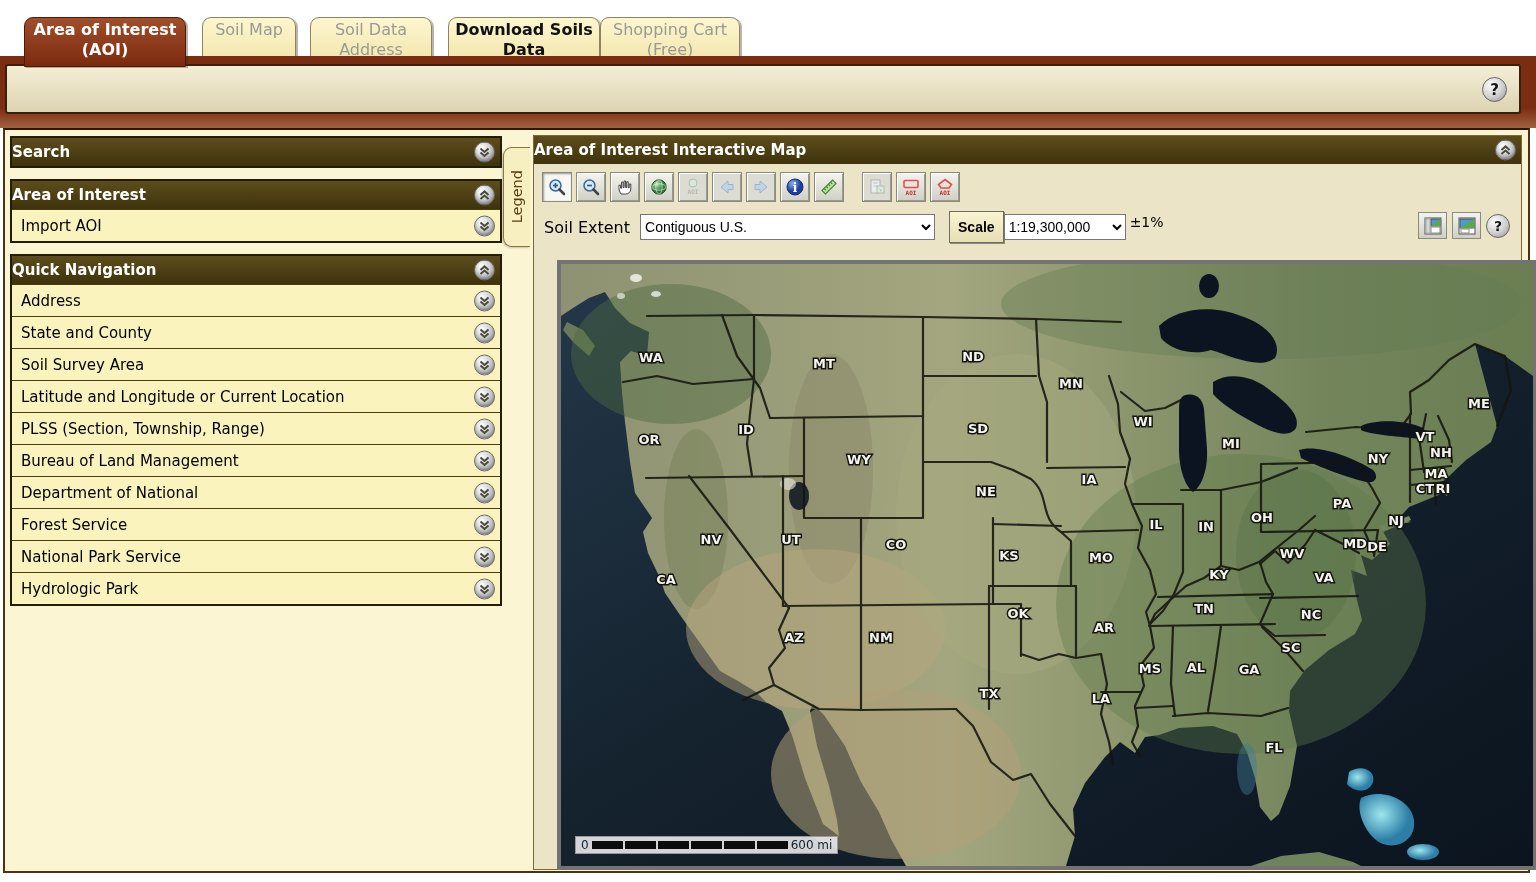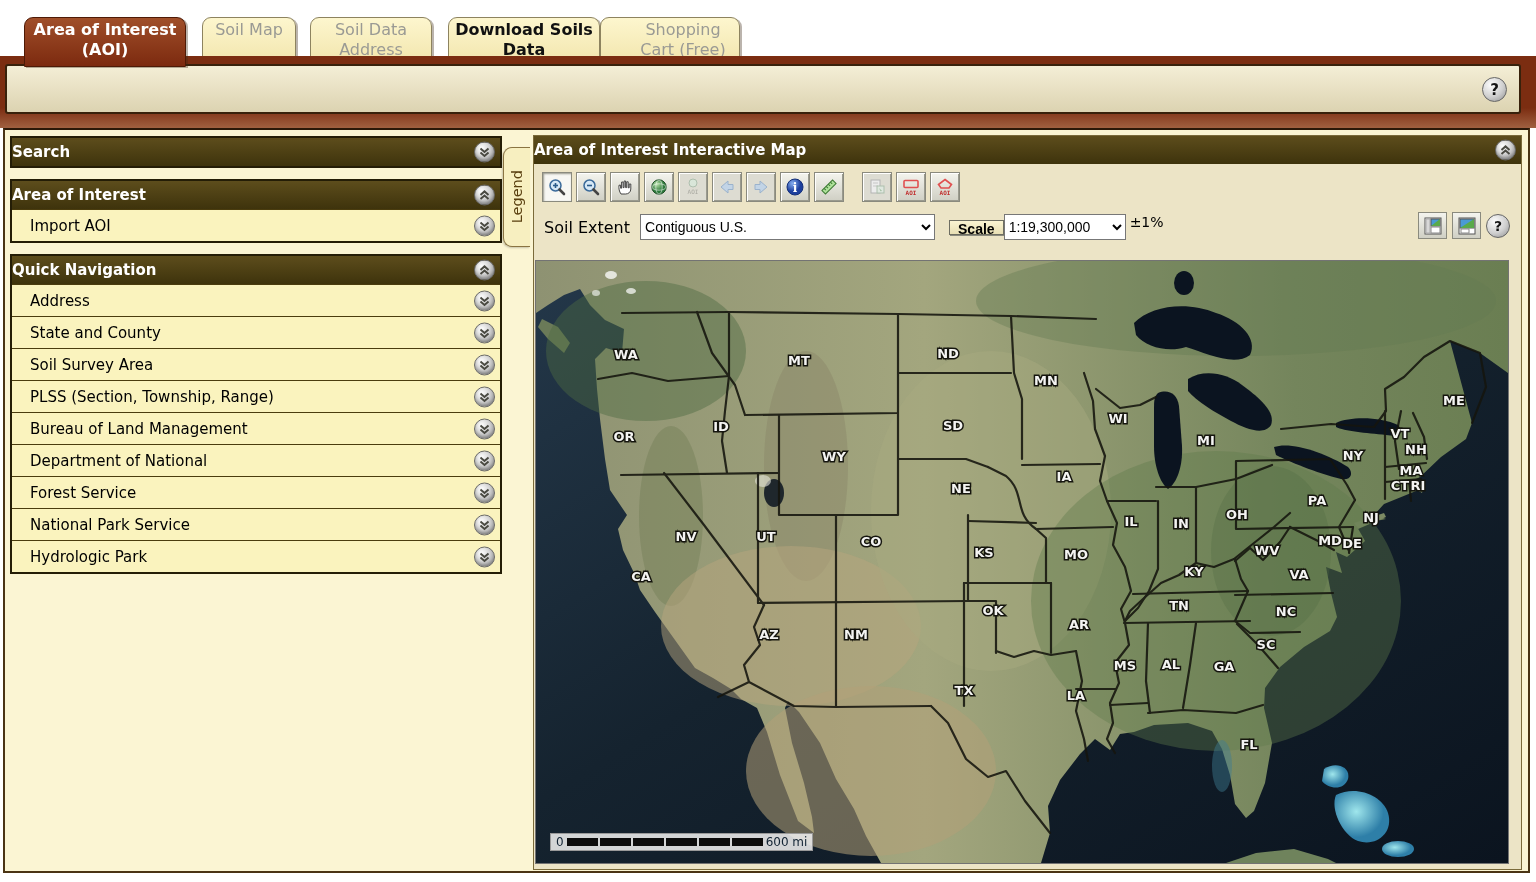--- a/index.html
+++ b/index.html
@@ -22,21 +22,21 @@
     color:#151515;font-weight:bold;font-size:15px;display:flex;align-items:center;justify-content:center;cursor:pointer;}
   
   .content{position:absolute;top:128px;left:3px;width:1527px;height:745px;box-sizing:border-box;
     background:#fbf5d3;border:2px solid #4a3414;border-top-color:#2a1808;}
   
   .side{position:absolute;left:5px;top:6px;width:492px;}
   .sect{border:2px solid #241d06;margin-bottom:11px;background:#faf3be;}
   .sect-hd{position:relative;height:28px;background:linear-gradient(#5d4d1c,#3e330c);color:#fff;
     font-weight:bold;font-size:15px;display:flex;align-items:center;}
   .side-item{position:relative;height:31px;background:#faf3be;border-top:1px solid #4a3c0e;
-    font-size:15px;color:#000;display:flex;align-items:center;padding-left:18px;cursor:pointer;}
+    font-size:15px;color:#000;display:flex;align-items:center;padding-left:9px;cursor:pointer;}
   .chev{position:absolute;right:5px;top:50%;transform:translateY(-50%);width:19px;height:19px;border-radius:50%;
     background:radial-gradient(circle at 35% 30%,#ffffff,#d2d2d2 45%,#8e8e8e);border:1px solid #6a6a6a;
     box-shadow:inset 0 -2px 3px rgba(0,0,0,.25);cursor:pointer;}
   
   .legend-tab{position:absolute;left:498px;top:17px;width:27px;height:100px;box-sizing:border-box;
     background:#f7efc0;border:1px solid #8a7442;border-right:none;border-radius:9px 0 0 9px;
     display:flex;align-items:center;justify-content:center;cursor:pointer;box-shadow:-1px 1px 2px rgba(0,0,0,.2);}
   .legend-tab span{writing-mode:vertical-rl;transform:rotate(180deg);color:#5a4010;font-size:14.5px;}
   
   .map-panel{position:absolute;left:528px;top:5px;width:989px;height:735px;box-sizing:border-box;
@@ -45,27 +45,27 @@
     font-weight:bold;font-size:15px;display:flex;align-items:center;}
   .toolrow{position:absolute;left:8px;top:36px;display:flex;gap:4px;}
   .tbtn{width:30px;height:30px;box-sizing:border-box;background:linear-gradient(#f4f4ee,#cfcfc4);
     border:1px solid #8a8a7e;box-shadow:inset 1px 1px 0 #ffffff,inset -1px -1px 0 #9a9a8e;
     display:flex;align-items:center;justify-content:center;cursor:pointer;}
   .tbtn.pressed{background:#f7f7f3;box-shadow:inset 1px 1px 2px #9a9a8e;}
   .tbtn.disabled{background:#dddcd2;cursor:default;}
   .tbtn.gapL{margin-left:14px;}
   .extrow{position:absolute;left:10px;top:76px;width:968px;height:30px;display:flex;align-items:center;font-size:16px;color:#000;}
   .extrow select{font-size:14px;height:26px;background:#fff;border:1px solid #777;}
-  .scalebtn{margin-left:14px;height:15px;padding:0 8px;font-size:14px;font-weight:bold;color:#000;cursor:pointer;
+  .scalebtn{margin-left:14px;height:32px;padding:0 8px;font-size:14px;font-weight:bold;color:#000;cursor:pointer;
     background:linear-gradient(#faf4d2,#e8dfb4);border:1px solid #6e6e62;box-shadow:1px 1px 0 #8a8a7e;text-align:center;}
   .pm{font-size:14px;margin-left:4px;align-self:flex-start;padding-top:2px;}
   .viewbtns{position:absolute;right:2px;top:0;display:flex;align-items:center;gap:5px;}
   .vbtn{width:29px;height:27px;box-sizing:border-box;background:linear-gradient(#f4f4ee,#cfcfc4);
     border:1px solid #8a8a7e;display:flex;align-items:center;justify-content:center;cursor:pointer;}
-  .mapbox{position:absolute;left:1px;top:124px;width:972px;height:602px;border:1px solid #737373;
+  .mapbox{position:absolute;left:23px;top:124px;width:972px;height:602px;border:4px solid #737373;
     box-sizing:content-box;overflow:hidden;cursor:crosshair;}
   .mapbox svg{display:block;}
   .stlbl{font-size:13px;font-weight:bold;fill:#f4f4f2;stroke:#15150e;stroke-width:3px;paint-order:stroke;
     text-anchor:middle;font-family:"DejaVu Sans","Liberation Sans",sans-serif;}
   .sbar{position:absolute;left:14px;bottom:12px;height:16px;background:rgba(238,238,238,.88);
     border:1px solid #999;display:flex;align-items:center;padding:0 5px;font-size:12px;color:#123;gap:3px;}
   .sbar .seg{width:31px;height:8px;background:#0c0c0c;display:inline-block;}
   .sbar .segs{display:flex;gap:2px;}
   .white-bottom{position:absolute;top:873px;left:0;width:1536px;height:9px;background:#fff;}
 </style>
@@ -77,21 +77,21 @@
   </div>
 <div class="tab inactive" style="left:202px;width:94px;">
   <span>Soil Map</span>
   </div>
 <div class="tab inactive" style="left:310px;width:122px;">
   <span>Soil Data Address</span>
   </div>
 <div class="tab inactive enabled" style="left:448px;width:152px;">
   <span>Download Soils Data</span>
   </div>
-<div class="tab inactive" style="left:600px;width:140px;padding-left:32px;">
+<div class="tab inactive" style="left:600px;width:140px;">
   <span>Shopping Cart (Free)</span>
   </div>
 
 <div class="band">
   <div class="band-bar">
     <div class="qbtn abs" style="right:12px;top:11px;">
       <span>?</span>
       </div>
   </div>
 </div>
@@ -153,20 +153,29 @@
         <span>State and County</span>
         <span class="chev down">
             <svg viewBox="0 0 19 19" width="17" height="17" style="display:block;margin:1px auto;">
               <polyline points="5,5.5 9.5,9.5 14,5.5" fill="none" stroke="#4a4a42" stroke-width="2.2"></polyline>
               <polyline points="5,10 9.5,14 14,10" fill="none" stroke="#4a4a42" stroke-width="2.2"></polyline>
             </svg>
           </span>
         </div>
       <div class="side-item">
         <span>Soil Survey Area</span>
+        <span class="chev down">
+            <svg viewBox="0 0 19 19" width="17" height="17" style="display:block;margin:1px auto;">
+              <polyline points="5,5.5 9.5,9.5 14,5.5" fill="none" stroke="#4a4a42" stroke-width="2.2"></polyline>
+              <polyline points="5,10 9.5,14 14,10" fill="none" stroke="#4a4a42" stroke-width="2.2"></polyline>
+            </svg>
+          </span>
+        </div>
+      <div class="side-item">
+        <span>Latitude and Longitude or Current Location</span>
         <span class="chev down">
             <svg viewBox="0 0 19 19" width="17" height="17" style="display:block;margin:1px auto;">
               <polyline points="5,5.5 9.5,9.5 14,5.5" fill="none" stroke="#4a4a42" stroke-width="2.2"></polyline>
               <polyline points="5,10 9.5,14 14,10" fill="none" stroke="#4a4a42" stroke-width="2.2"></polyline>
             </svg>
           </span>
         </div>
       <div class="side-item">
         <span>PLSS (Section, Township, Range)</span>
         <span class="chev down">

